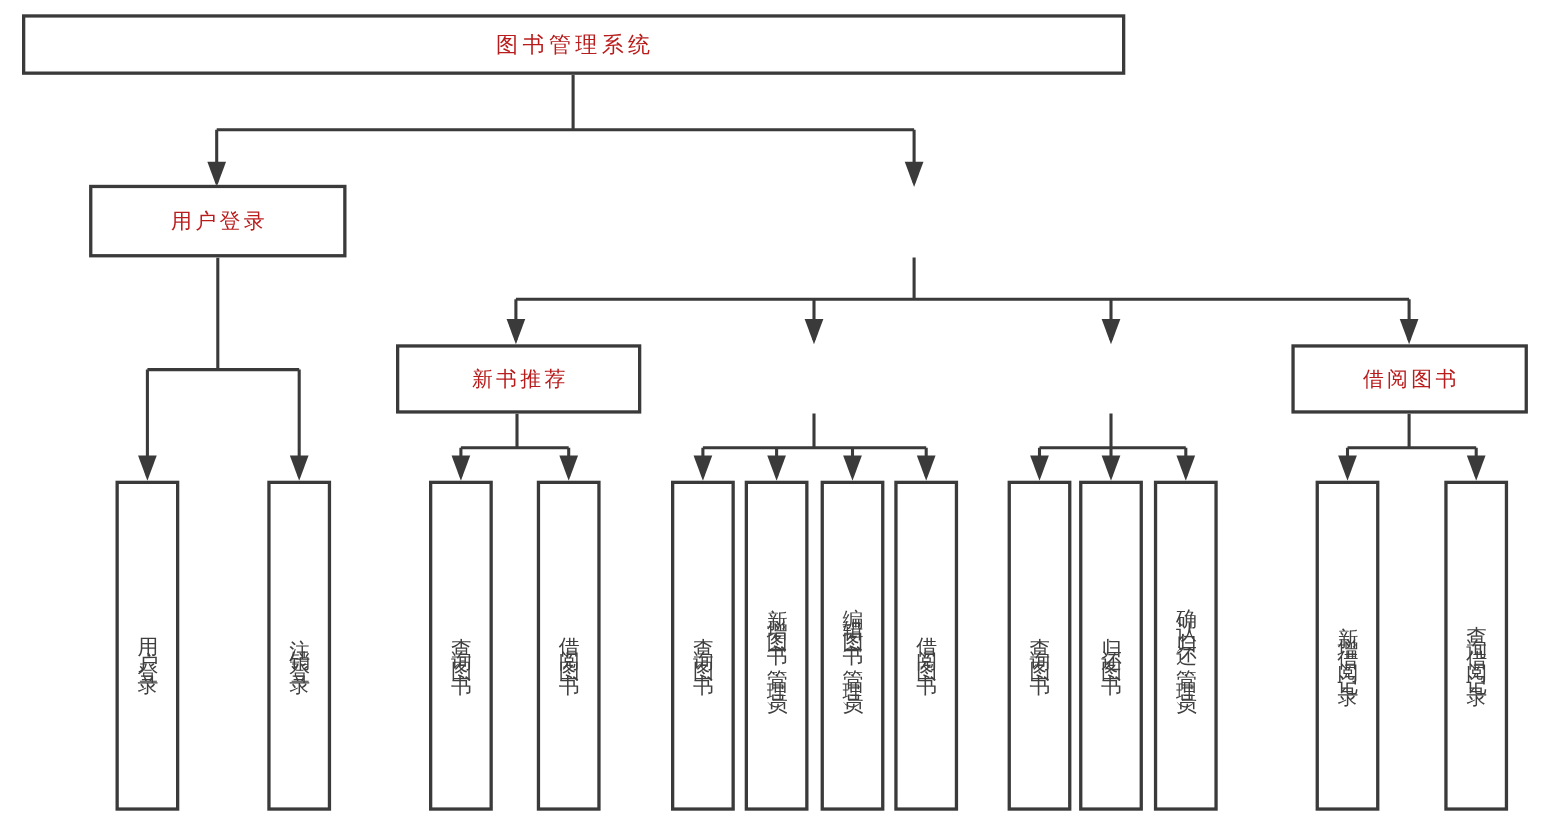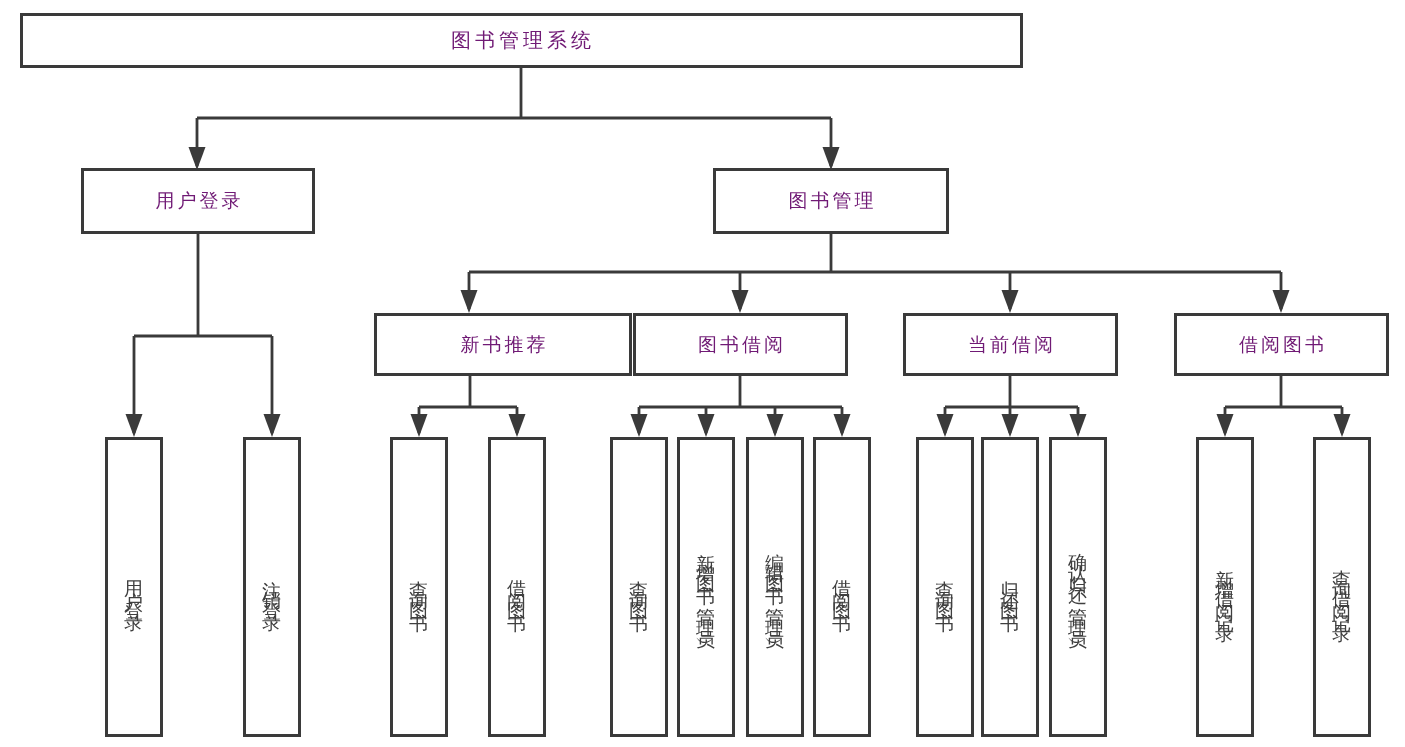--- a/index.html
+++ b/index.html
@@ -15,21 +15,21 @@
     position:absolute;
     box-sizing:border-box;
     background:#ffffff;
     border:3px solid #3a3a3a;
     display:flex;
     align-items:center;
     justify-content:center;
     z-index:2;
   }
   .node .lbl{
-    color:#701a75;
+    color:#b91c1c;
     font-size:19px;
     letter-spacing:3px;
     white-space:nowrap;
     text-indent:3px; 
   }
   .node.root .lbl{font-size:20px;letter-spacing:4px;}
   .node.leaf .vlbl{
     color:#3f3f3f;
     font-size:19px;
     line-height:1;
@@ -95,32 +95,23 @@
     </g>
   </svg>
 
   <div class="node root" style="left:20px;top:13px;width:1003px;height:55px">
     <span class="lbl">图书管理系统</span>
   </div>
 
   <div class="node" style="left:81px;top:168px;width:234px;height:66px">
     <span class="lbl">用户登录</span>
   </div>
-  <div class="node" style="left:713px;top:168px;width:236px;height:66px">
-    <span class="lbl">图书管理</span>
-  </div>
 
-  <div class="node" style="left:374px;top:313px;width:258px;height:63px">
+  <div class="node" style="left:360px;top:313px;width:223px;height:63px">
     <span class="lbl">新书推荐</span>
-  </div>
-  <div class="node" style="left:633px;top:313px;width:215px;height:63px">
-    <span class="lbl">图书借阅</span>
-  </div>
-  <div class="node" style="left:903px;top:313px;width:215px;height:63px">
-    <span class="lbl">当前借阅</span>
   </div>
   <div class="node" style="left:1174px;top:313px;width:215px;height:63px">
     <span class="lbl">借阅图书</span>
   </div>
 
   <div class="node leaf" style="left:105px;top:437px;width:58px;height:300px">
     <span class="vlbl">用户登录</span>
   </div>
   <div class="node leaf" style="left:243px;top:437px;width:58px;height:300px">
     <span class="vlbl">注销登录</span>

